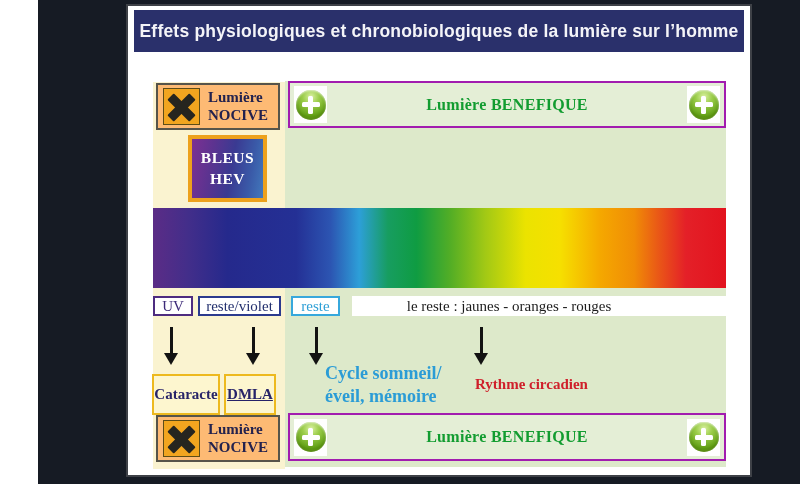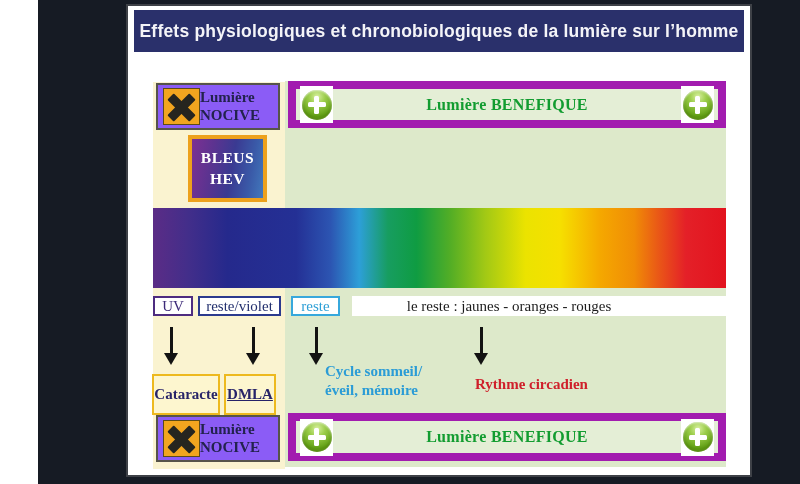--- a/index.html
+++ b/index.html
@@ -17,37 +17,37 @@
   .hdr-title {
     color:#f4f4f8; font-family:"Liberation Sans", sans-serif;
     font-size:17.5px; font-weight:600; letter-spacing:0.2px; white-space:nowrap;
   }
   .cream-col { position:absolute; left:25px; top:76px; width:132px; height:387px; background:#faf3d0; }
   .green-panel { position:absolute; left:157px; top:75px; width:441px; height:386px; background:#dde9ca; }
 
   
   .nocive {
     position:absolute; left:28px; width:124px; height:47px;
-    background:#8b5cf6; border:2px solid #56544a;
-    display:flex; align-items:center; padding-left:5px; 
+    background:#fdba74; border:2px solid #56544a;
+    display:flex; align-items:center; padding-left:5px; gap:8px;
   }
   .nocive.top { top:77px; } .nocive.bottom { top:409px; }
   .xmark {
     position:relative; width:37px; height:37px; background:#f2a51f;
     border:1px solid #5d4c17; flex:0 0 auto;
   }
   .xmark i { position:absolute; left:2px; top:14px; width:31px; height:9px; background:#26251f; border-radius:1px; }
   .xmark i.a { transform:rotate(45deg); }
   .xmark i.b { transform:rotate(-45deg); }
   .nocive-txt { color:#23224e; font-weight:bold; font-size:15px; line-height:1.18; }
 
   
   .benef {
     position:absolute; left:160px; width:438px; height:47px;
-    background:#e4eed6; border:8px solid #a21caf;
+    background:#e4eed6; border:2px solid #a21caf;
     display:flex; align-items:center; justify-content:space-between; padding:0 4px;
   }
   .benef.top { top:75px; } .benef.bottom { top:407px; height:48px; }
   .benef-label {
     position:absolute; left:0; right:0; text-align:center;
     color:#129c30; font-weight:bold; font-size:16px; letter-spacing:0.3px;
   }
   .plusbox {
     width:33px; height:37px; background:#ffffff; z-index:1;
     display:flex; align-items:center; justify-content:center;
@@ -105,21 +105,21 @@
   
   .disease {
     position:absolute; top:368px; height:41px; background:#fdf6cf;
     border:2px solid #edb91f; color:#272368; font-weight:bold; font-size:15px;
     display:flex; align-items:center; justify-content:center; white-space:nowrap;
   }
   .disease.cat { left:24px; width:68px; }
   .disease.dmla { left:96px; width:52px;text-decoration:underline; }
   .cycle {
     position:absolute; left:197px; top:356px; color:#2b9cd6;
-    font-weight:bold; font-size:15px; line-height:1.25; white-space:nowrap;
+    font-weight:bold; font-size:18px; line-height:1.25; white-space:nowrap;
   }
   .rythme {
     position:absolute; left:347px; top:370px; color:#cf1f2a;
     font-weight:bold; font-size:15px; white-space:nowrap;
   }
 </style>
 </head>
 <body>
 
 <div class="stage">

